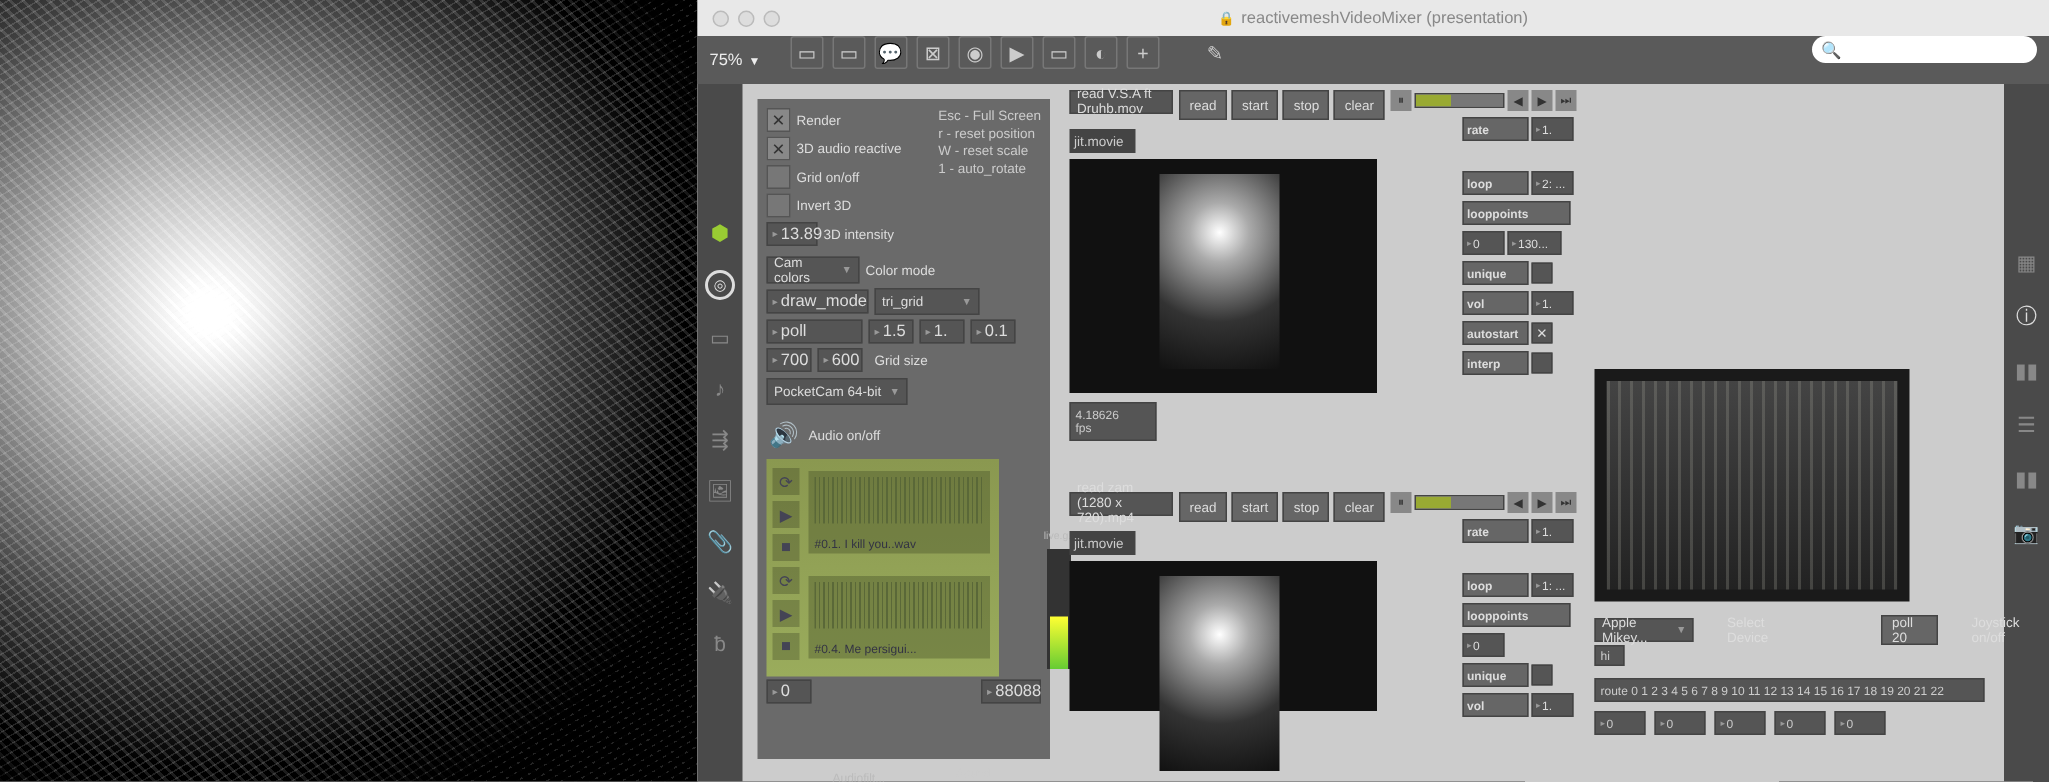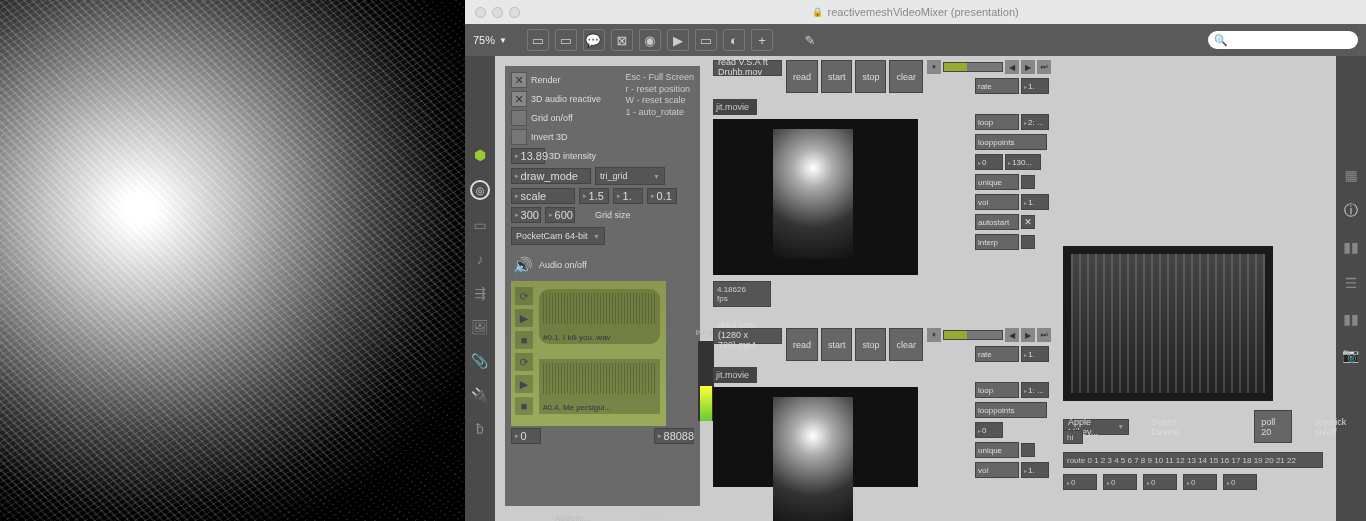--- a/index.html
+++ b/index.html
@@ -5,21 +5,21 @@
 * { margin:0; padding:0; box-sizing:border-box; font-family:Arial,Helvetica,sans-serif; }
 body { width:1366px; height:521px; background:#000; overflow:hidden; position:relative; }
 .bgimg { position:absolute; left:0; top:0; width:465px; height:521px; background:radial-gradient(ellipse at 30% 40%, #ddd 0%, #aaa 20%, #555 50%, #111 80%); filter:contrast(1.5); }
 .bgimg::after { content:""; position:absolute; inset:0; background:repeating-linear-gradient(45deg,rgba(255,255,255,0.1) 0 2px,transparent 2px 6px), repeating-linear-gradient(-30deg,rgba(200,200,200,0.15) 0 1px,transparent 1px 5px); }
 .window { position:absolute; left:465px; top:0; right:0; bottom:0; background:#ccc; display:flex; flex-direction:column; }
 .titlebar { height:24px; background:#e8e8e8; display:flex; align-items:center; font-size:11px; color:#888; position:relative; }
 .traffic { display:flex; gap:6px; margin-left:10px; }
 .tdot { width:11px; height:11px; border-radius:50%; background:#ddd; border:1px solid #bbb; }
 .title { position:absolute; left:50%; transform:translateX(-50%); display:flex; align-items:center; gap:4px; }
 .lock { font-size:9px; }
-.toolbar { height:32px; background:#5a5a5a; display:flex; align-items:center; padding:0 8px; gap:8px; }
+.toolbar { height:32px; background:#5a5a5a; display:flex; padding:0 8px; gap:8px; }
 .zoom { color:#eee; font-size:11px; display:flex; align-items:center; gap:2px; }
 .tbicons { display:flex; gap:6px; margin-left:12px; }
 .tbicon { width:22px; height:22px; display:flex; align-items:center; justify-content:center; color:#ccc; font-size:13px; border:1px solid #777; border-radius:2px; }
 .search { margin-left:auto; width:150px; height:18px; background:#fff; border-radius:9px; display:flex; align-items:center; padding:0 6px; }
 .mag { font-size:11px; color:#888; }
 .content { flex:1; display:flex; background:#ccc; position:relative; }
 .leftrail { width:30px; background:#4a4a4a; display:flex; flex-direction:column; align-items:center; padding-top:90px; gap:16px; }
 .railicon { width:18px; height:18px; display:flex; align-items:center; justify-content:center; color:#888; font-size:14px; }
 .railicon.active { color:#9c3; }
 .railicon.sel { color:#ddd; border:2px solid #ddd; border-radius:50%; width:20px; height:20px; font-size:10px; }
@@ -34,43 +34,43 @@
 .dropdown { height:18px; background:#555; border:1px solid #444; display:flex; align-items:center; justify-content:space-between; padding:0 4px; font-size:9px; color:#ddd; }
 .dropdown::after { content:"▼"; font-size:7px; color:#999; margin-left:4px; }
 .label { font-size:9px; color:#ddd; }
 .help { font-size:9px; color:#ccc; line-height:1.3; margin-left:4px; }
 .audiopanel { margin-top:8px; }
 .speaker { width:24px; height:24px; display:flex; align-items:center; justify-content:center; font-size:16px; color:#fff; }
 .waveform { width:155px; height:145px; background:linear-gradient(180deg,#8a9850 0%,#9aac5c 100%); position:relative; margin-top:4px; }
 .wfctrl { position:absolute; left:4px; display:flex; flex-direction:column; gap:4px; top:6px; }
 .wfbtn { width:18px; height:18px; background:rgba(0,0,0,0.2); display:flex; align-items:center; justify-content:center; color:#445; font-size:11px; }
 .wftrack { position:absolute; left:28px; right:6px; height:55px; background:rgba(70,80,40,0.4); }
-.wft1 { top:8px;border-radius:10px; }
+.wft1 { top:8px; }
 .wft2 { top:78px; }
 .wftrack::after { content:""; position:absolute; inset:4px 4px 20px 4px; background:repeating-linear-gradient(90deg,#5a6838 0 1px,transparent 1px 3px); }
 .wflabel { position:absolute; bottom:2px; left:4px; font-size:8px; color:#334; }
 .meter { position:absolute; right:-20px; top:60px; width:16px; height:80px; background:#333; }
 .meter::after { content:""; position:absolute; bottom:0; left:2px; right:2px; height:35px; background:linear-gradient(180deg,#ff3 0%,#6c3 100%); }
 .meterlbl { position:absolute; right:-24px; top:48px; font-size:7px; color:#bbb; }
 
 .midcol { position:absolute; left:248px; top:4px; width:210px; }
 .readbox { height:16px; background:#555; border:1px solid #444; padding:2px 4px; font-size:9px; color:#ddd; display:flex; align-items:center; line-height:1.1; }
 .btngroup { display:flex; gap:3px; }
-.btn { height:33px; padding:0 6px; background:#666; border:1px solid #444; font-size:9px; color:#ddd; display:flex; align-items:center; }
+.btn { height:20px; padding:0 6px; background:#666; border:1px solid #444; font-size:9px; color:#ddd; display:flex; align-items:center; }
 .jitlabel { width:44px; height:16px; background:#444; display:flex; align-items:center; padding:0 3px; font-size:9px; color:#ccc; margin-top:6px; }
 .preview { width:205px; height:156px; background:#111; margin-top:4px; position:relative; }
 .preview::after { content:""; position:absolute; left:60px; top:10px; width:80px; height:130px; background:radial-gradient(circle at 50% 30%,#fff 0%,#aaa 20%,#333 60%,#111 100%); }
 .fpsbox { width:58px; height:26px; background:#555; border:1px solid #444; padding:2px 3px; font-size:8px; color:#ccc; margin-top:6px; display:flex; flex-direction:column; justify-content:center; }
 .transport { display:flex; align-items:center; gap:2px; }
 .tbtn { width:14px; height:14px; background:#888; display:flex; align-items:center; justify-content:center; font-size:8px; color:#333; }
 .slider { width:60px; height:10px; background:linear-gradient(90deg,#9a3 0%,#9a3 40%,#777 40%); border:1px solid #444; }
 
 .paramcol { position:absolute; left:510px; top:22px; width:76px; display:flex; flex-direction:column; gap:4px; }
 .paramrow { display:flex; gap:2px; align-items:center; }
-.plabel { width:44px; height:16px; background:#666; border:1px solid #444; font-size:8px; color:#ddd; display:flex; align-items:center; padding:0 2px; }
+.plabel { width:44px; height:16px; background:#666; border:1px solid #444; font-size:8px; color:#ddd; display:flex; align-items:center; padding:0 2px;font-weight:bold; }
 .pval { width:28px; height:16px; background:#555; border:1px solid #444; font-size:8px; color:#ddd; display:flex; align-items:center; padding:0 2px; }
 .pval::before { content:"▸"; font-size:6px; margin-right:1px; color:#999; }
 .pck { width:14px; height:14px; border:1px solid #444; background:#555; display:flex; align-items:center; justify-content:center; font-size:9px; color:#ddd; }
 
 .preview2 { position:absolute; left:598px; top:190px; width:210px; height:155px; background:#1a1a1a; }
 .preview2::after { content:""; position:absolute; inset:8px; background:repeating-linear-gradient(90deg,rgba(150,150,140,0.3) 0 2px,transparent 2px 8px),linear-gradient(180deg,#444 0%,#222 100%); }
 
 .devrow { position:absolute; left:598px; top:354px; display:flex; gap:22px; align-items:center; }
 .routebox { position:absolute; left:598px; top:396px; width:260px; height:16px; background:#555; border:1px solid #444; font-size:8px; color:#ccc; display:flex; align-items:center; padding:0 3px; }
 .zerorow { position:absolute; left:598px; top:418px; display:flex; gap:6px; }
@@ -167,34 +167,38 @@
           <div class="row">
               <div class="numbox" style="width:34px">13.89</div>
               <span class="label">3D intensity</span>
             </div>
         </div>
         <div class="help" style="white-space:pre-line">Esc - Full Screen
 r - reset position
 W - reset scale
 1 - auto_rotate</div>
       </div>
+      <div class="row" style="margin-top:4px">
+          <div class="dropdown" style="width:62px">Cam colors</div>
+          <span class="label">Color mode</span>
+        </div>
       <div class="row">
-          <div class="numbox" style="width:80px">draw_mode</div>
+          <div class="numbox" style="width:68px">draw_mode</div>
           <div class="dropdown" style="width:70px">tri_grid</div>
         </div>
       <div class="row">
-          <div class="numbox" style="width:64px">scale</div>
+          <div class="numbox" style="width:64px">poll</div>
           <div class="numbox" style="width:24px">1.5</div>
           <div class="numbox" style="width:22px">1.</div>
           <div class="numbox" style="width:24px">0.1</div>
         </div>
       <div class="row">
-          <div class="numbox" style="width:30px">300</div>
+          <div class="numbox" style="width:30px">700</div>
           <div class="numbox" style="width:30px">600</div>
-          <span class="label" style="margin-left:16px">Grid size</span>
+          <span class="label" style="margin-left:4px">Grid size</span>
         </div>
       <div class="row" style="margin-top:4px">
           <div class="dropdown" style="width:94px">PocketCam 64-bit</div>
         </div>
 
       <div class="audiopanel">
         <div class="row">
             <div class="speaker">🔊</div>
             <span class="label">Audio on/off</span>
           </div>

